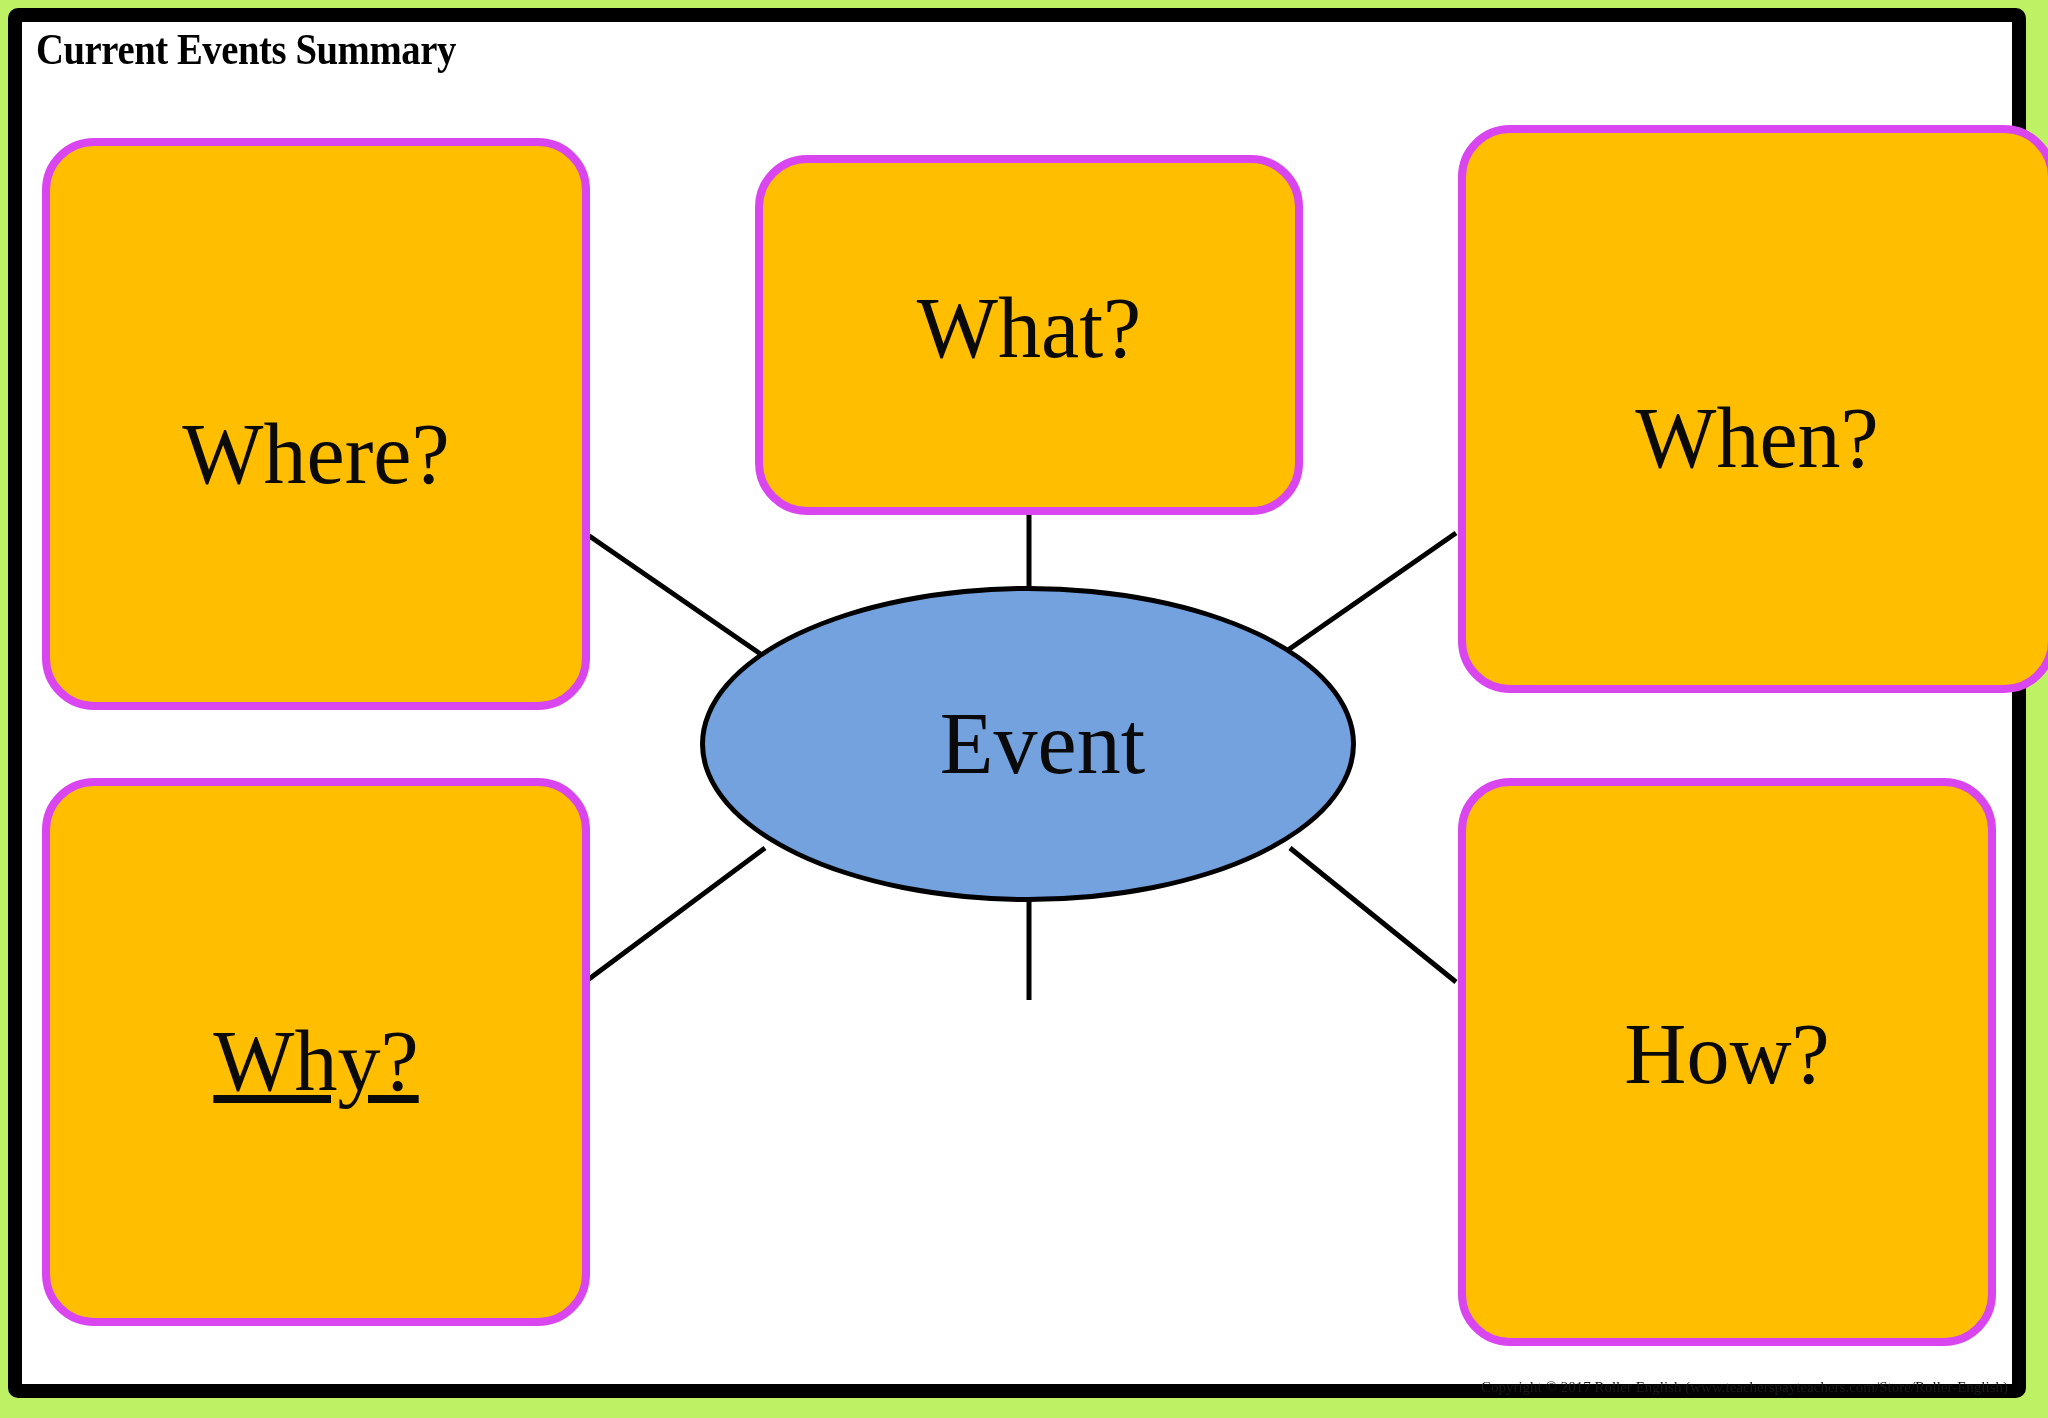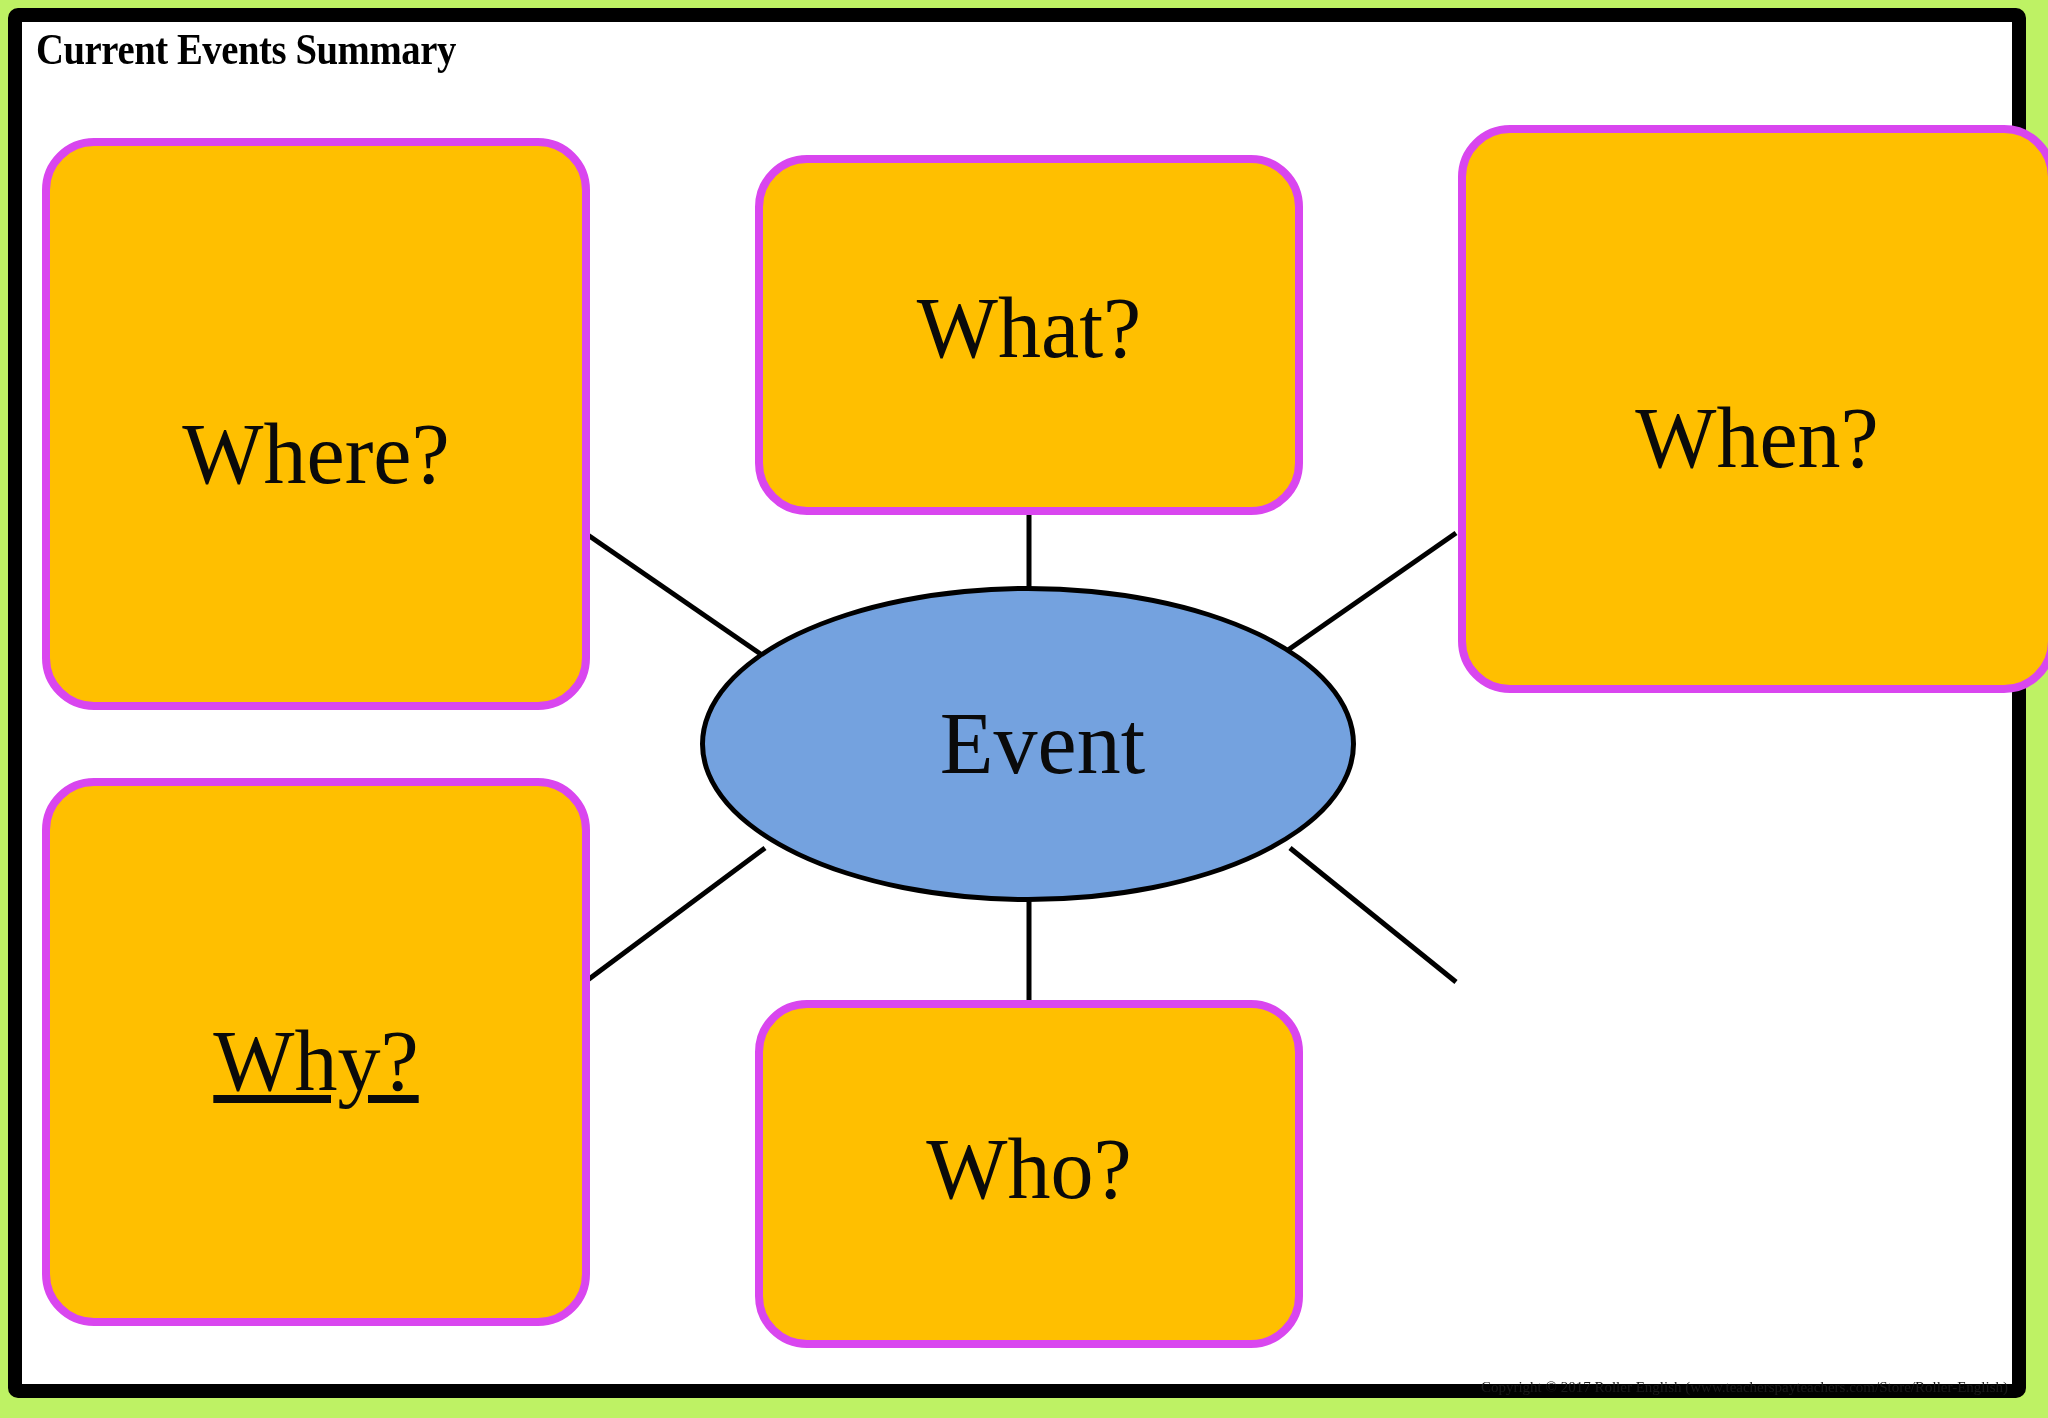--- a/index.html
+++ b/index.html
@@ -152,24 +152,24 @@
   </div>
 
   <div class="card card-when">
     <span class="card-label">When?</span>
   </div>
 
   <div class="card card-why">
     <span class="card-label">Why?</span>
   </div>
 
-  <div class="card card-who">
-    <span class="card-label">Who?</span>
+
+  <div class="card card-how">
+    <span class="card-label">How?</span>
   </div>
-
 
   <div id="center-node">
     <span class="center-label">Event</span>
   </div>
 
   <div id="copyright">Copyright © 2017 Roller English (www.teacherspayteachers.com/Store/Roller-English)</div>
 
 </div>
 
 </body></html>

